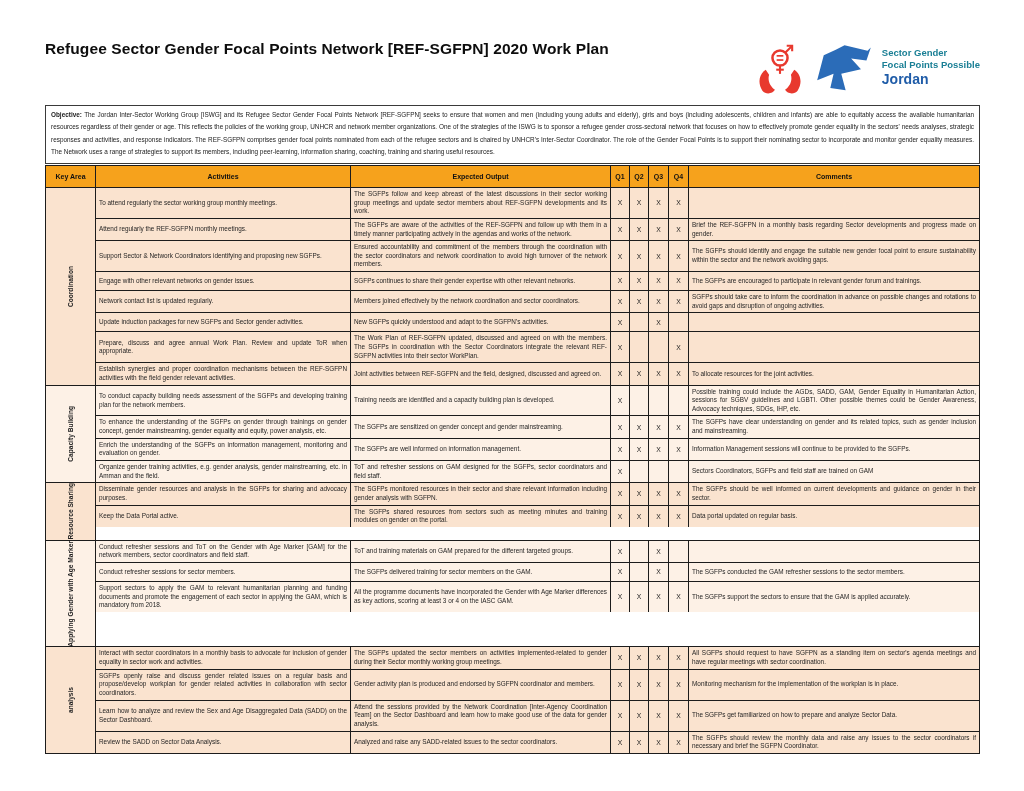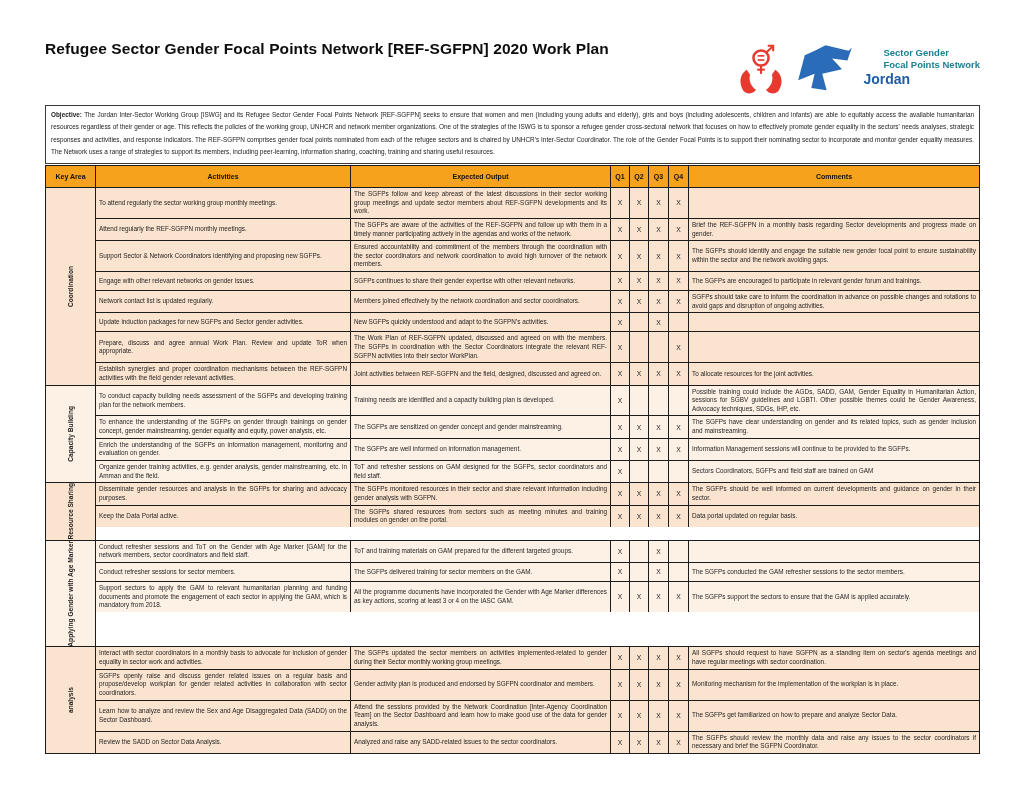--- a/index.html
+++ b/index.html
@@ -10,21 +10,21 @@
     color: #1b1b1b;
     overflow: hidden;
   }
   .page { padding: 40px 44px 0 45px; position: relative; }
 
   
   .header-row { display: flex; justify-content: space-between; align-items: flex-start; height: 62px; }
   .title { font-size: 15.5px; font-weight: bold; color: #0d0d0d; letter-spacing: 0.1px; }
   .logo { display: flex; align-items: center; gap: 6px; margin-top: 2px; }
   .logo-text { line-height: 1.25; }
-  .logo-text .lt1 { font-size: 9.5px; color: var(--logo_teal); font-weight: bold; margin-left: 20px; }
+  .logo-text .lt1 { font-size: 9.5px; color: var(--logo_teal); font-weight: bold; }
   .logo-text .lt2 { font-size: 14px; color: var(--logo_navy); font-weight: bold; }
 
   
   .objective {
     border: 1.2px solid #3a3a3a;
     margin-top: 3px;
     padding: 3px 5px 4px 5px;
     font-size: 6.4px;
     line-height: 1.95;
     text-align: justify;
@@ -102,21 +102,21 @@
           <line x1="25.5" y1="33" x2="34.5" y2="33" stroke-width="2.5"></line>
         </g>
         <path fill="#E8392E" d="M13,33 C5,38 3,49 9,58 C13,63 21,62 24,57 C18,53 15,46 17,39 Z"></path>
         <path fill="#E8392E" d="M47,33 C55,38 57,49 51,58 C47,63 39,62 36,57 C42,53 45,46 43,39 Z"></path>
       </svg>
       <svg width="64" height="52" viewBox="0 0 110 95">
         <path fill="#2B6CB8" d="M56,6 L98,16 L104,10 L96,34 L68,30 L86,50 L50,58 L58,88 L30,84 L36,58 L6,70 L18,24 L40,14 Z"></path>
       </svg>
       <div class="logo-text">
         <div class="lt1">Sector Gender</div>
-        <div class="lt1">Focal Points Network</div>
+        <div class="lt1">Focal Points Possible</div>
         <div class="lt2">Jordan</div>
       </div>
     </div>
   </div>
 
   <p class="objective"><span class="obj-label">Objective:</span> <span>The Jordan Inter-Sector Working Group [ISWG] and its Refugee Sector Gender Focal Points Network [REF-SGFPN] seeks to ensure that women and men (including young adults and elderly), girls and boys (including adolescents, children and infants) are able to equitably access the available humanitarian resources regardless of their gender or age. This reflects the policies of the working group, UNHCR and network member organizations. One of the strategies of the ISWG is to sponsor a refugee gender cross-sectoral network that focuses on how to effectively promote gender equality in the sectors' needs analyses, strategic responses and activities, and response indicators. The REF-SGFPN comprises gender focal points nominated from each of the refugee sectors and is chaired by UNHCR's Inter-Sector Coordinator. The role of the Gender Focal Points is to support their nominating sector to incorporate and monitor gender equality measures. The Network uses a range of strategies to support its members, including peer-learning, information sharing, coaching, training and sharing useful resources.</span></p>
 
   <div class="worktable">
     <div class="thead">
       <div class="hcell">Key Area</div>

